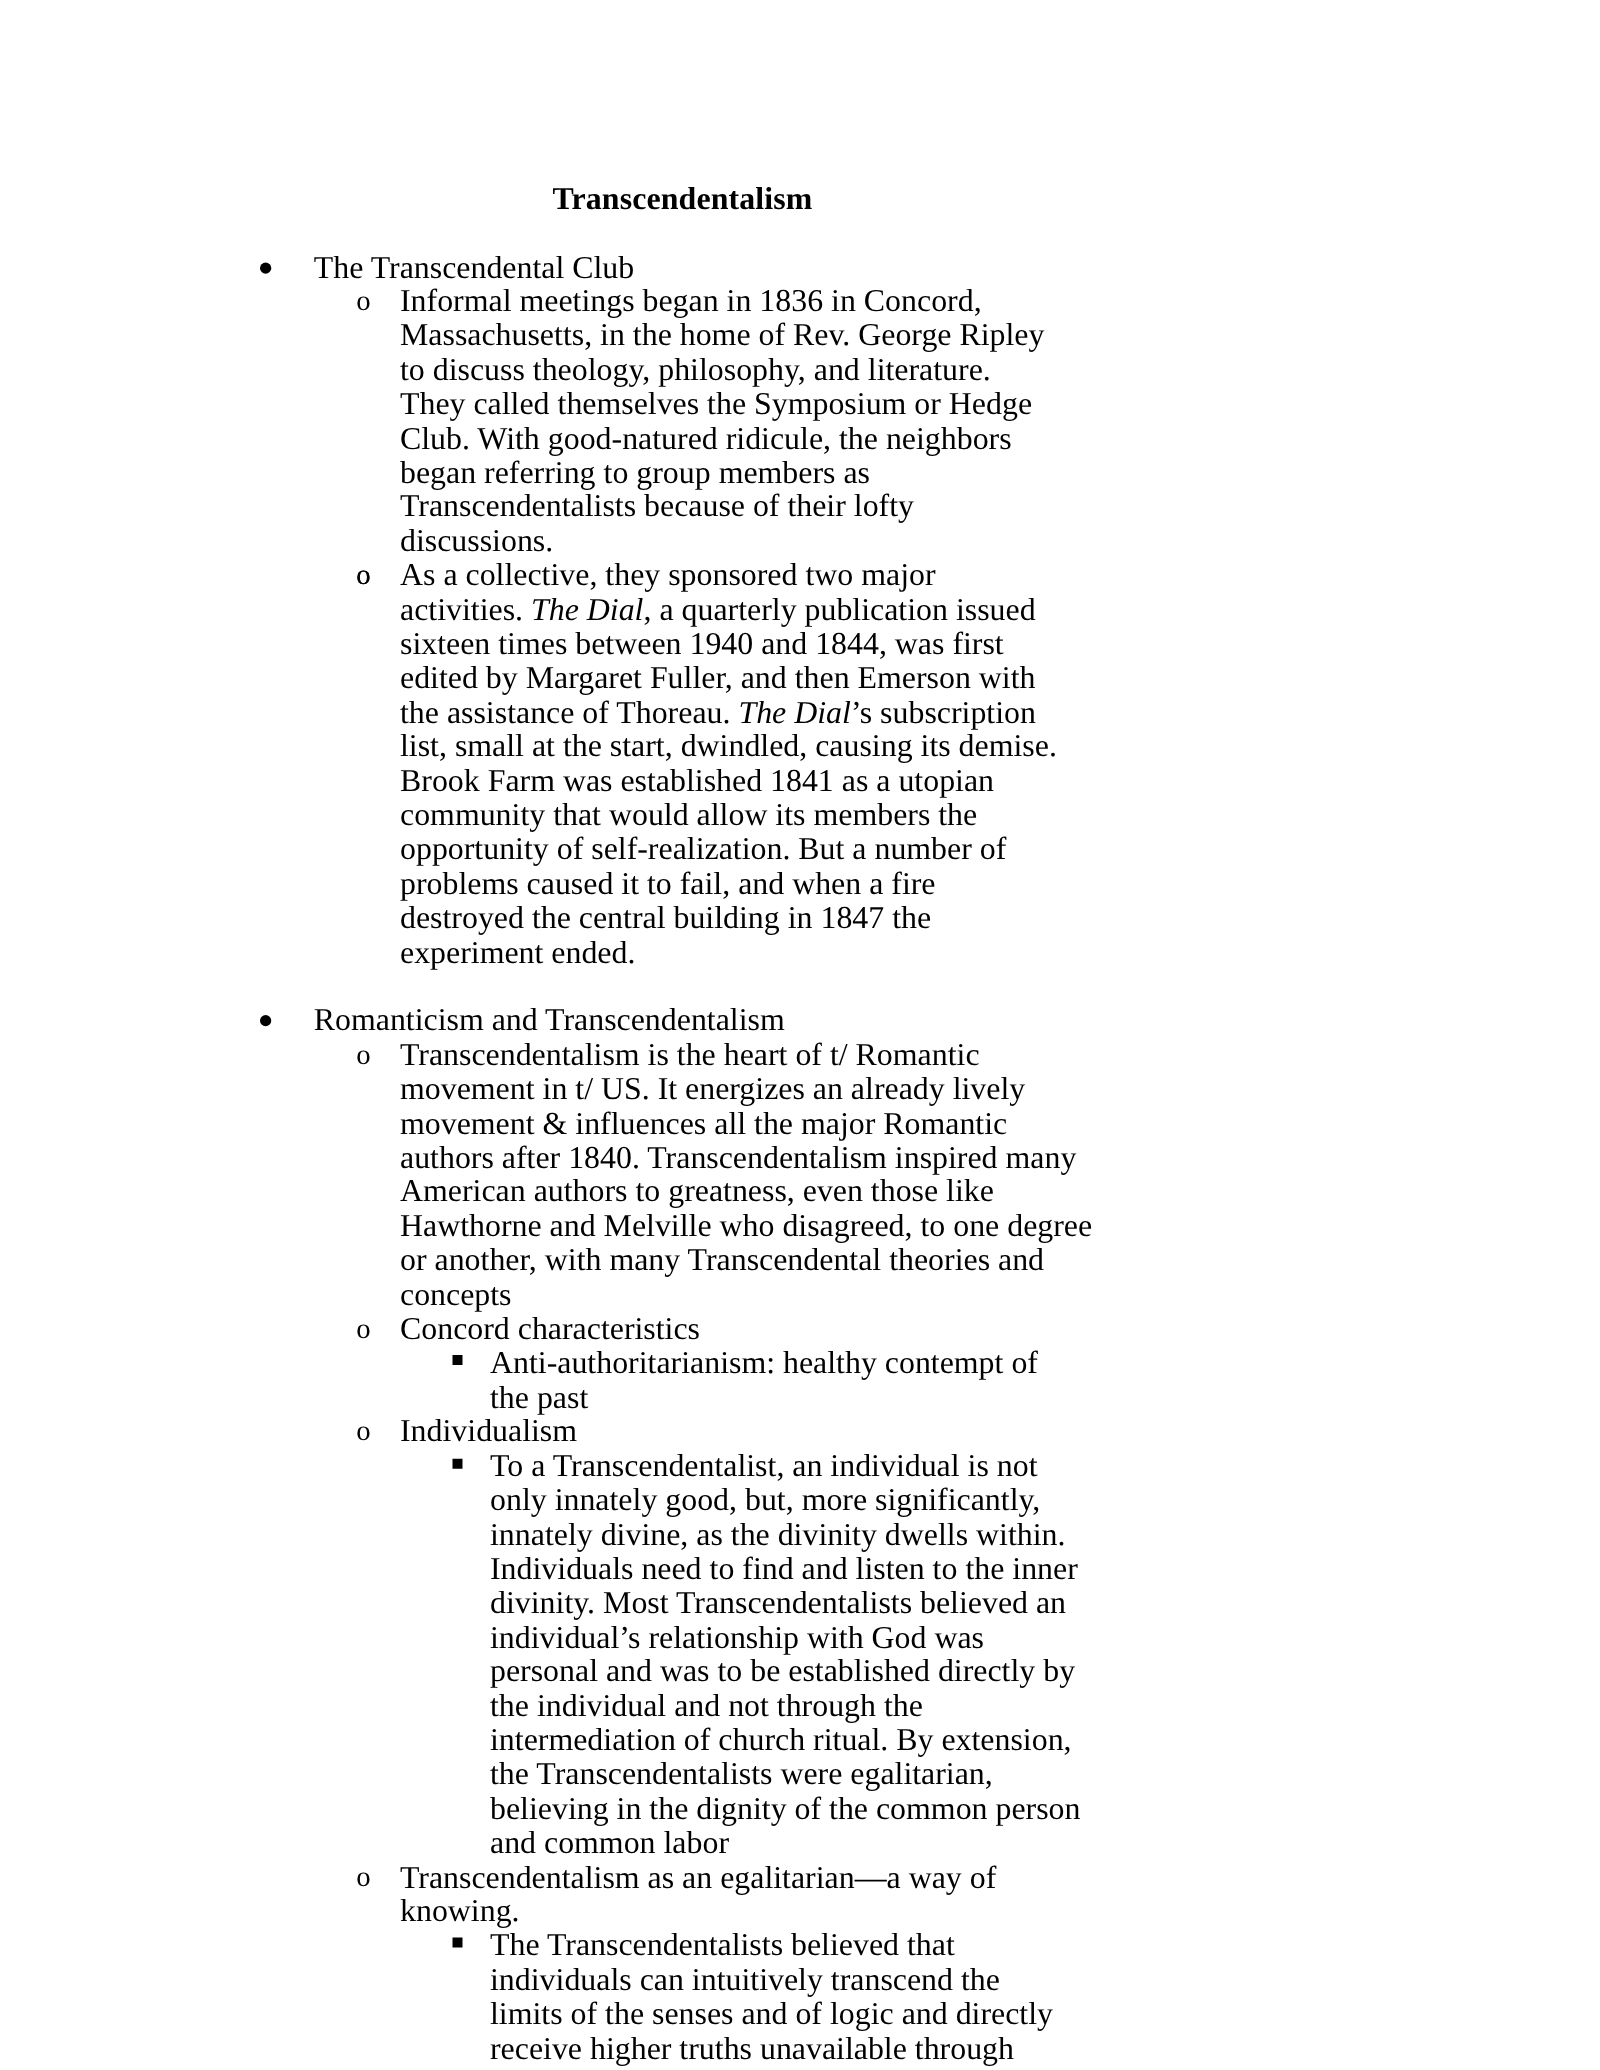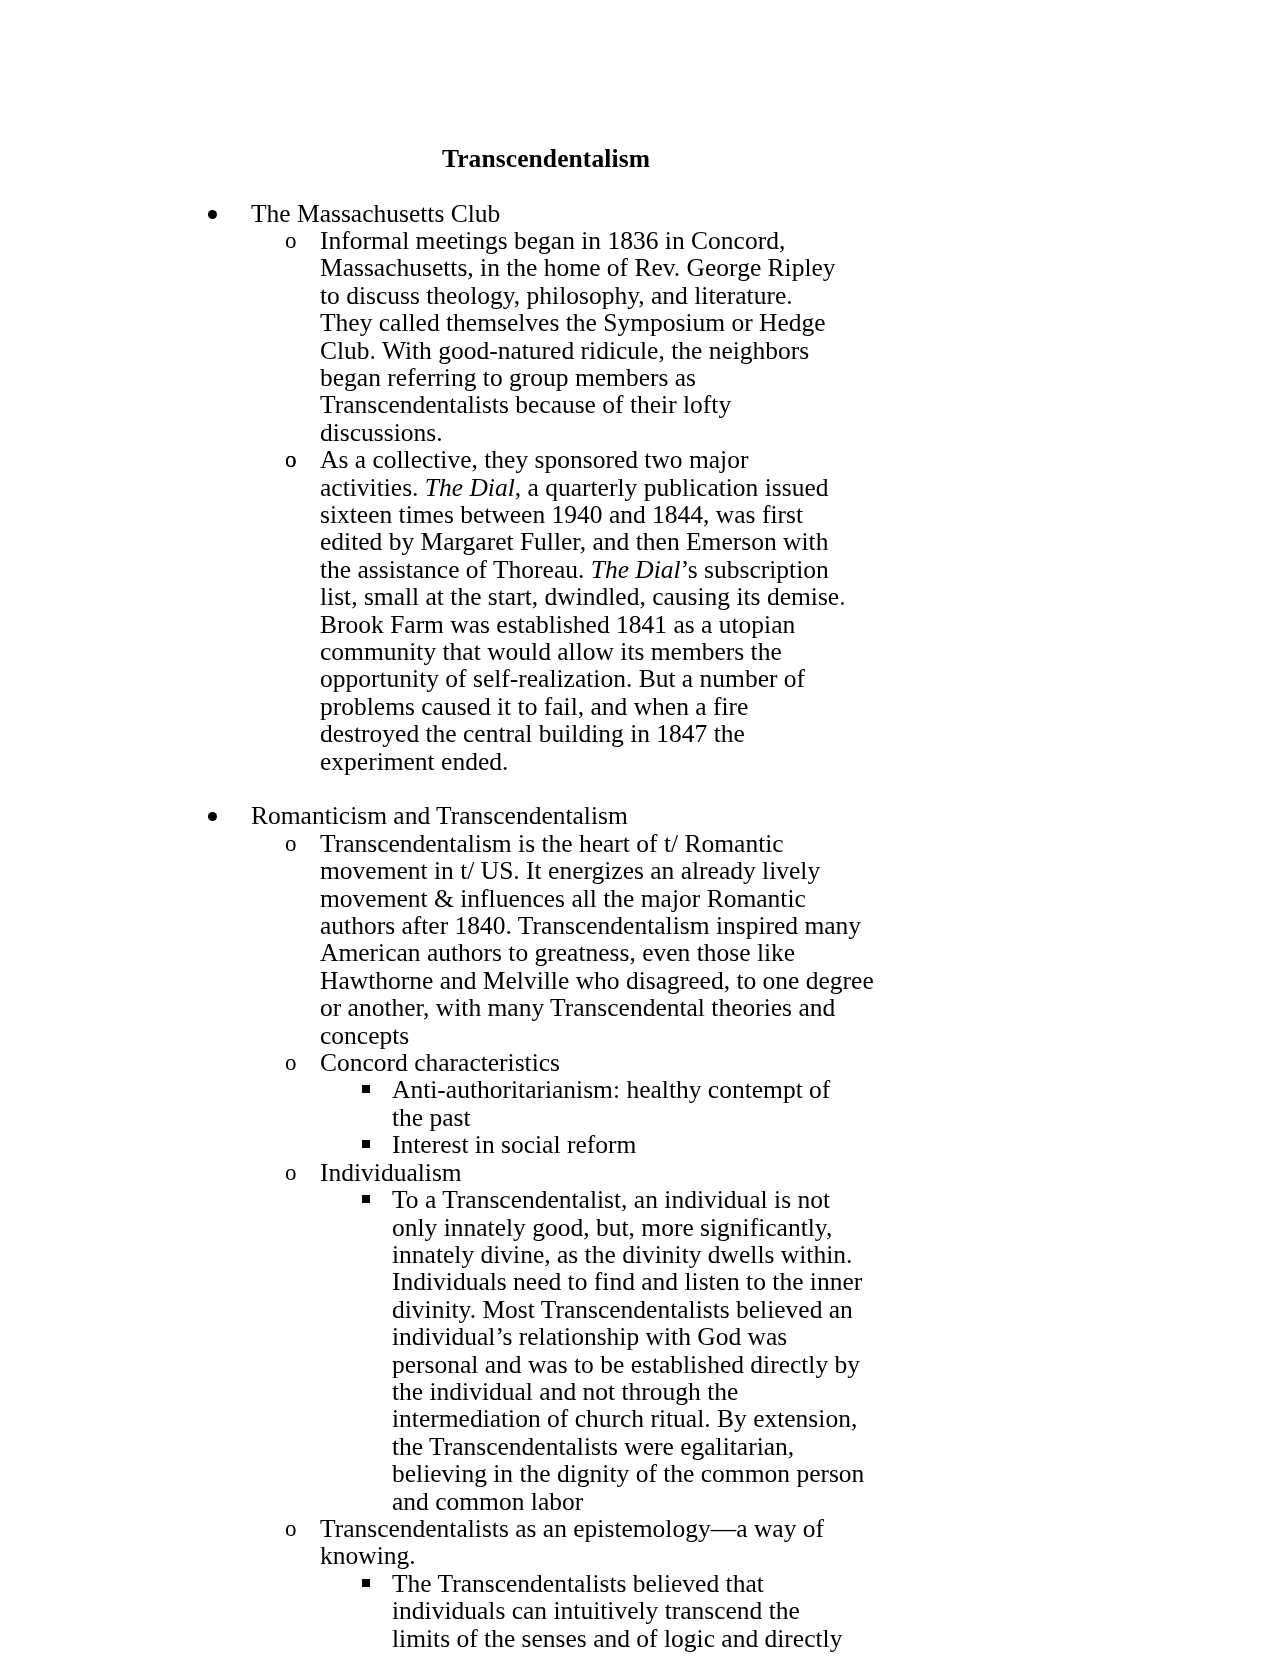--- a/index.html
+++ b/index.html
@@ -118,21 +118,21 @@
 
 <div class="page">
   <div class="doc-body">
 
     <h1 class="doc-title">Transcendentalism</h1>
 
     <div class="section-gap"></div>
 
     <div class="lvl1">
       <span class="marker"><span class="rnd"></span></span>
-      <span>The Massachusetts Club</span>
+      <span>The Transcendental Club</span>
     </div>
 
     <div class="lvl2">
       <span class="marker">o</span>
       <span>Informal meetings began in 1836 in Concord, Massachusetts, in the home of Rev. George Ripley to discuss theology, philosophy, and literature. They called themselves the Symposium or Hedge Club. With good-natured ridicule, the neighbors began referring to group members as Transcendentalists because of their lofty discussions.</span>
     </div>
 
     <div class="lvl2">
       <span class="marker">o</span>
     </div>
@@ -156,38 +156,34 @@
 
     <div class="lvl2">
       <span class="marker">o</span>
       <span>Concord characteristics</span>
     </div>
 
     <div class="lvl3">
       <span class="marker"><span class="sq"></span></span>
       <span>Anti-authoritarianism: healthy contempt of the past</span>
     </div>
-    <div class="lvl3">
-      <span class="marker"><span class="sq"></span></span>
-      <span>Interest in social reform</span>
-    </div>
 
     <div class="lvl2">
       <span class="marker">o</span>
       <span>Individualism</span>
     </div>
 
     <div class="lvl3 wide">
       <span class="marker"><span class="sq"></span></span>
       <span>To a Transcendentalist, an individual is not only innately good, but, more significantly, innately divine, as the divinity dwells within. Individuals need to find and listen to the inner divinity. Most Transcendentalists believed an individual’s relationship with God was personal and was to be established directly by the individual and not through the intermediation of church ritual. By extension, the Transcendentalists were egalitarian, believing in the dignity of the common person and common labor</span>
     </div>
 
     <div class="lvl2">
       <span class="marker">o</span>
-      <span>Transcendentalists as an epistemology—a way of knowing.</span>
+      <span>Transcendentalism as an egalitarian—a way of knowing.</span>
     </div>
 
     <div class="lvl3">
       <span class="marker"><span class="sq"></span></span>
       <span>The Transcendentalists believed that individuals can intuitively transcend the limits of the senses and of logic and directly receive higher truths unavailable through common methods of knowing and self-realization</span>
     </div>
 
   </div>
 </div>
 

